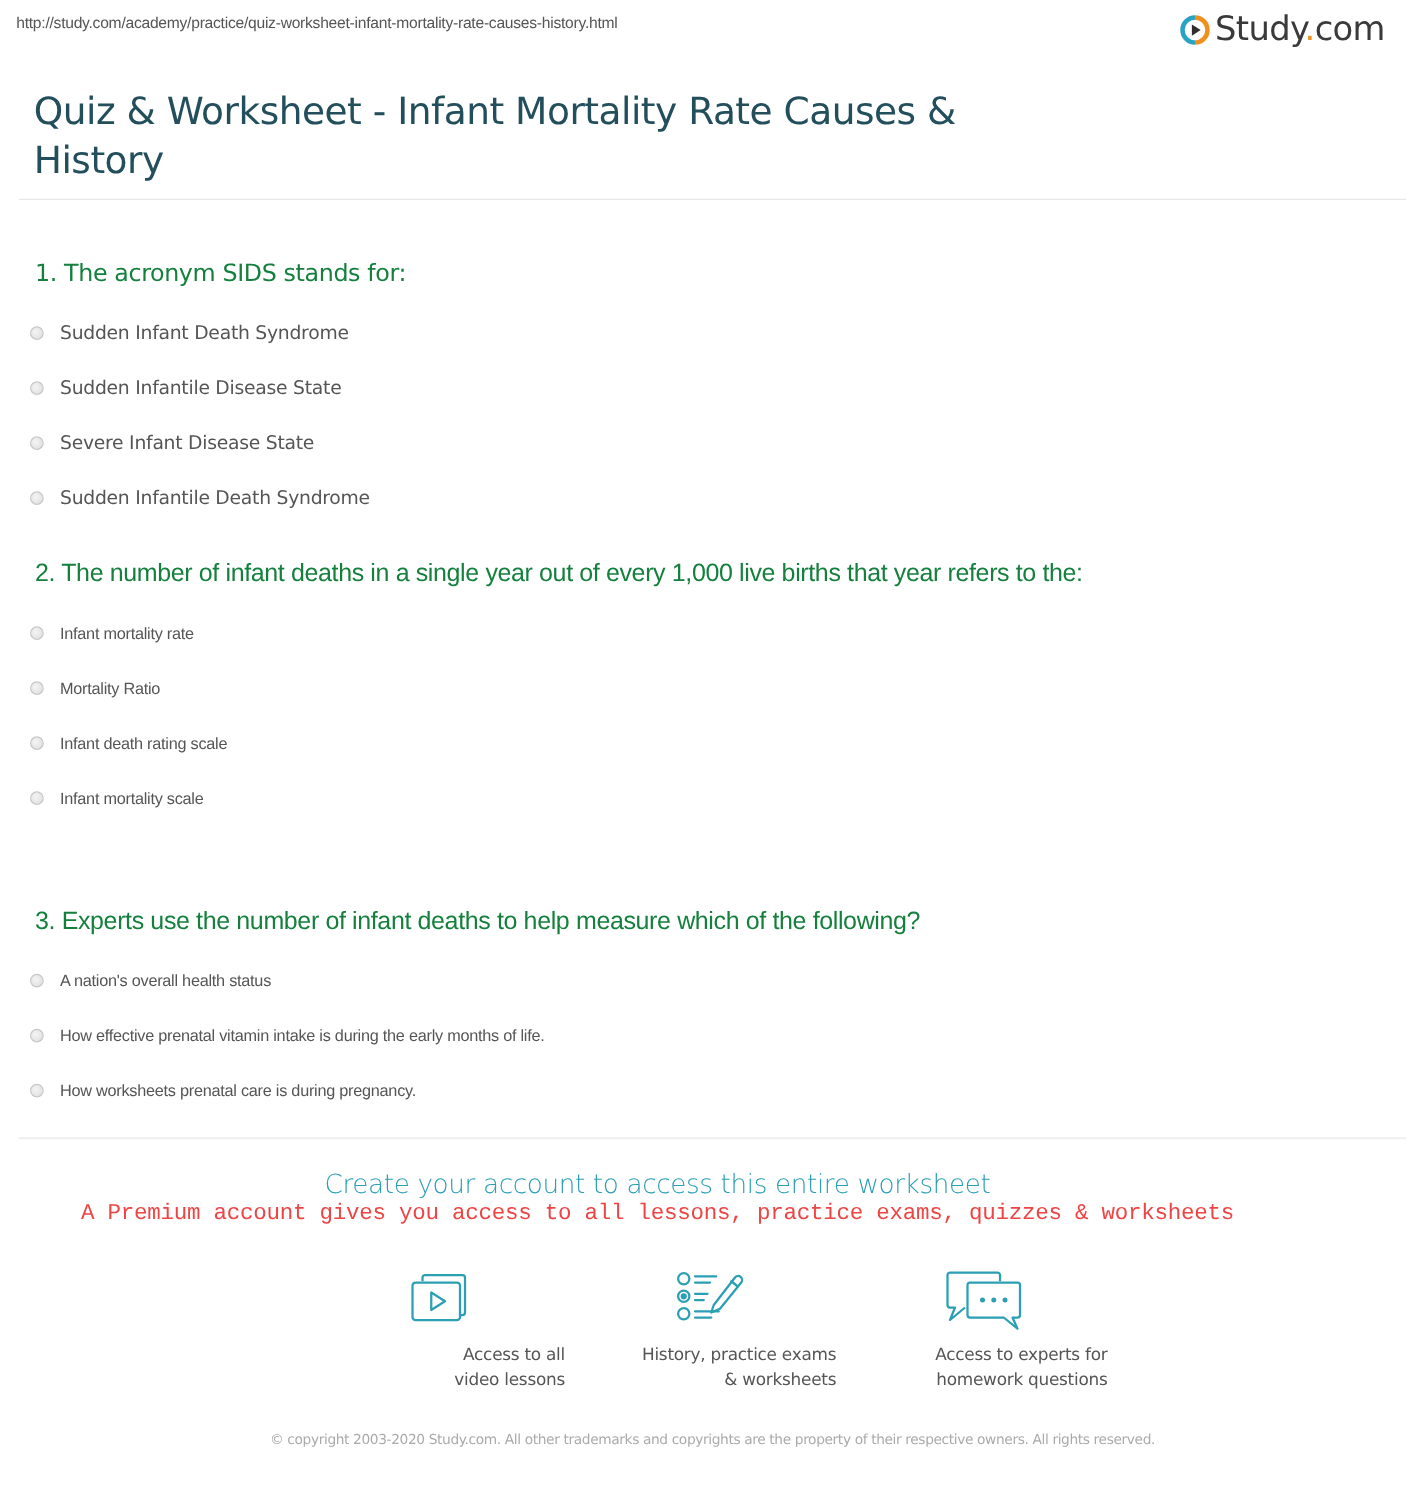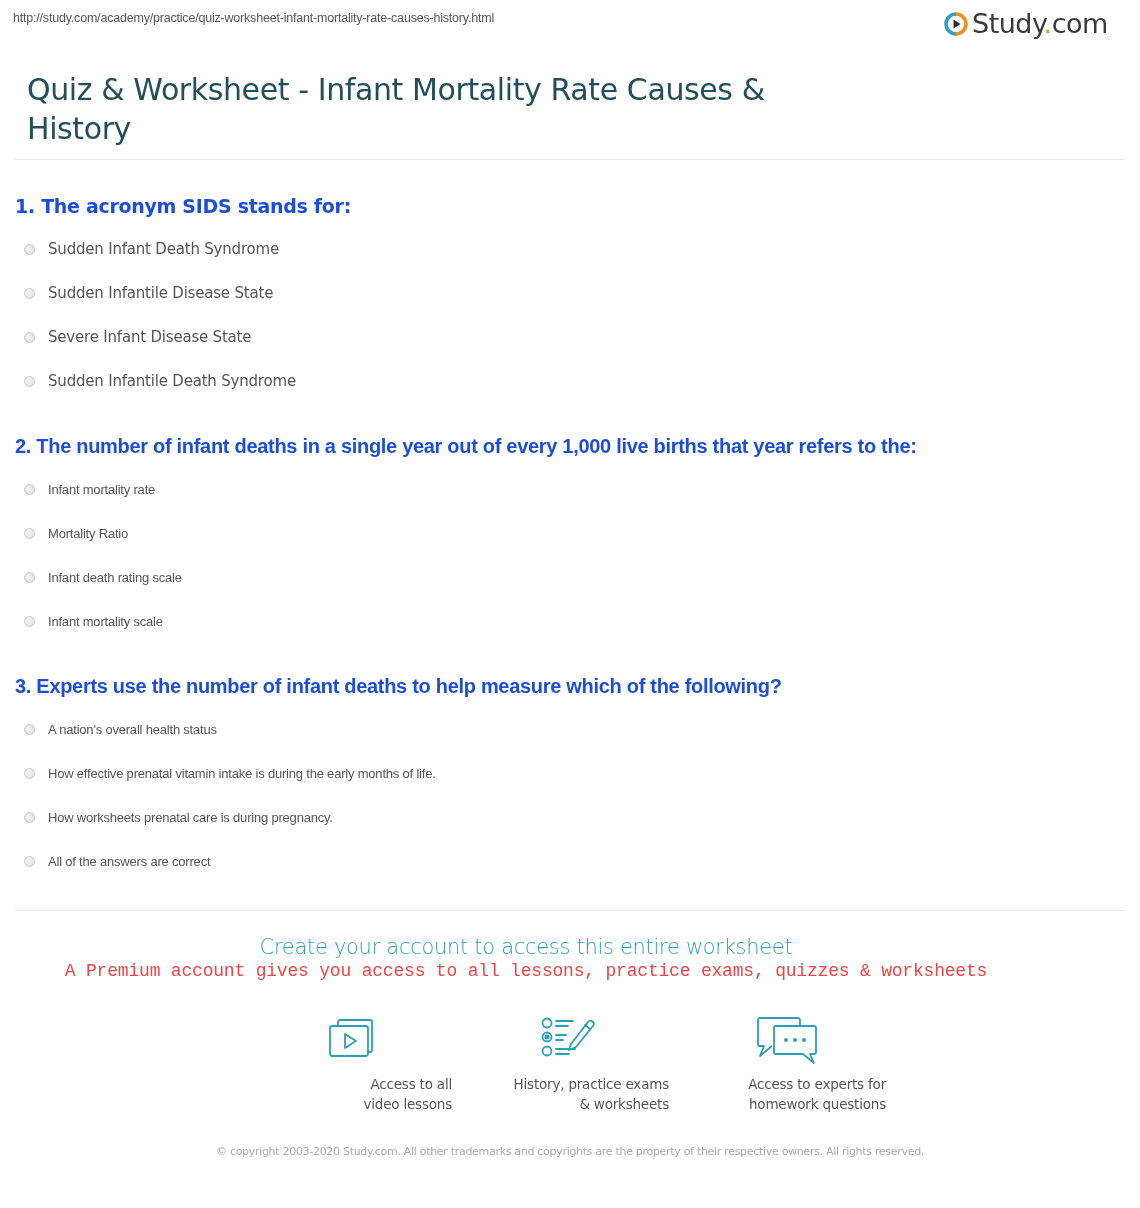--- a/index.html
+++ b/index.html
@@ -61,25 +61,25 @@
       width: 1110px;
       height: 1px;
       background: #e8e8e8;
     }
     .question {
       position: absolute;
       left: 15px;
       width: 1110px;
     }
     .q-text {
-      margin: 0;
-      font-family: "DejaVu Sans", sans-serif;
-      font-weight: bold;
+      margin: 13px;
+      font-family: "DejaVu Sans", sans-serif;
+      font-weight: normal;
       font-size: 19px;
-      color: #1d4ed8;
+      color: #15803d;
       letter-spacing: -0.3px;
       line-height: 24px;
       white-space: nowrap;
     }
     .q-text.condensed {
       font-family: "Liberation Sans", sans-serif;
       font-size: 20px;
     }
     .options {
       list-style: none;
@@ -235,38 +235,34 @@
       <span class="radio"></span>
       <span class="opt-label condensed">Infant death rating scale</span>
     </li>
     <li class="option">
       <span class="radio"></span>
       <span class="opt-label condensed">Infant mortality scale</span>
     </li>
   </ul>
 </div>
 
-<div class="question" style="top:674px;">
+<div class="question" style="top:712px;">
   <h2 class="q-text condensed">3. Experts use the number of infant deaths to help measure which of the following?</h2>
   <ul class="options" style="margin-top:9px;">
     <li class="option">
       <span class="radio"></span>
       <span class="opt-label condensed">A nation's overall health status</span>
     </li>
     <li class="option">
       <span class="radio"></span>
       <span class="opt-label condensed">How effective prenatal vitamin intake is during the early months of life.</span>
     </li>
     <li class="option">
       <span class="radio"></span>
       <span class="opt-label condensed">How worksheets prenatal care is during pregnancy.</span>
-    </li>
-    <li class="option">
-      <span class="radio"></span>
-      <span class="opt-label condensed">All of the answers are correct</span>
     </li>
   </ul>
 </div>
 
 <div class="divider" style="top:910px;"></div>
 
 <div class="cta">
   <h3 class="cta-title">Create your account to access this entire worksheet</h3>
   <p class="cta-sub">A Premium account gives you access to all lessons, practice exams, quizzes &amp; worksheets</p>
 </div>

